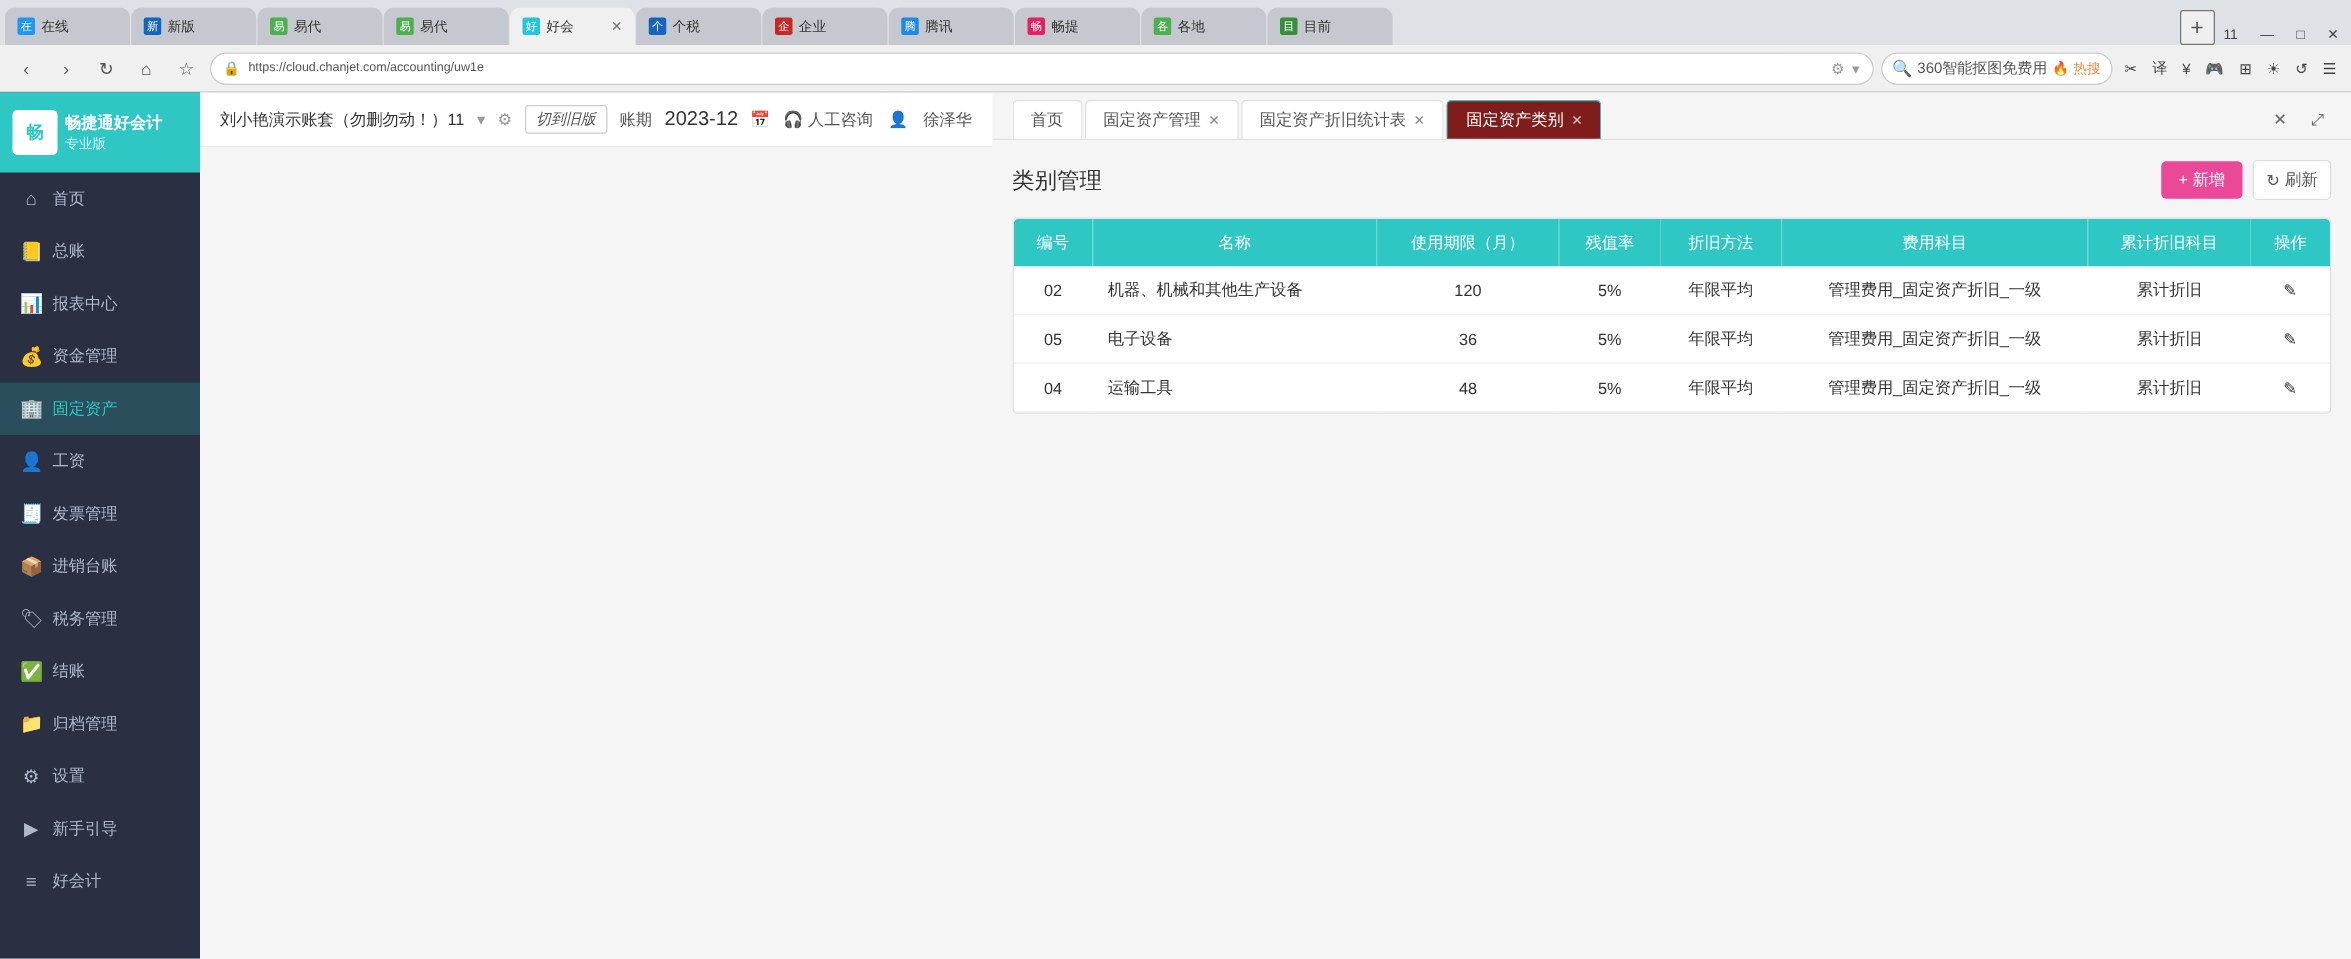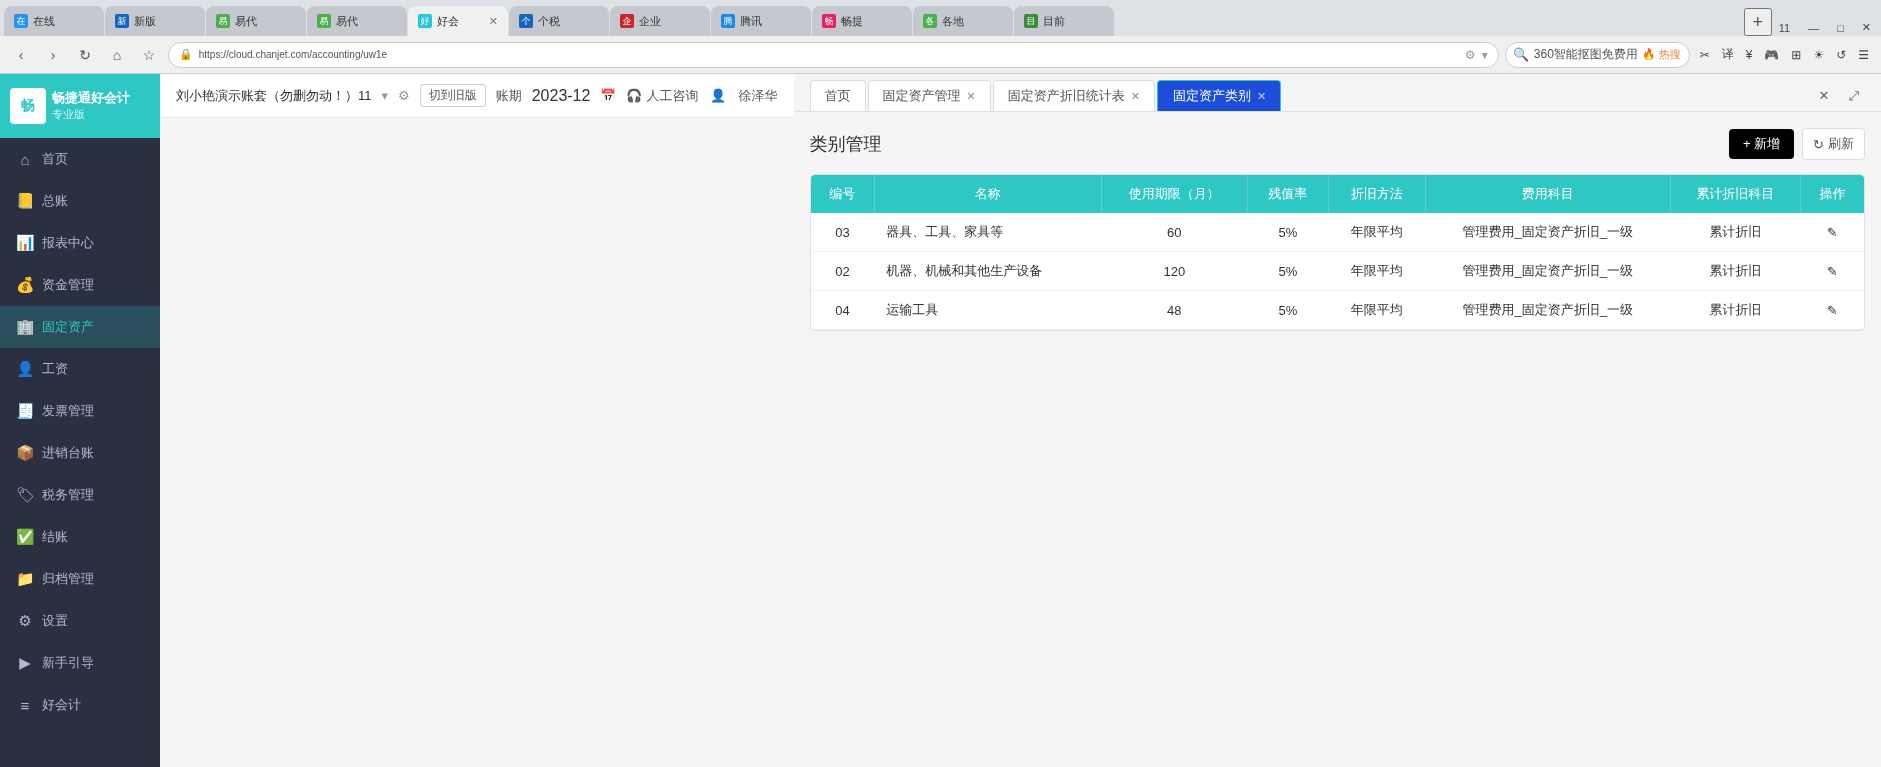--- a/index.html
+++ b/index.html
@@ -40,42 +40,42 @@
     .sidebar-menu { flex: 1; overflow-y: auto; }
     .sidebar-item { display: flex; align-items: center; gap: 8px; padding: 12px 16px; cursor: pointer; color: #b0b8cc; font-size: 13px; transition: background 0.15s; }
     .sidebar-item.active { background: rgba(46,199,195,0.2); color: #2ec7c3; }
     .sidebar-icon { font-size: 15px; width: 18px; text-align: center; }
 
     
     .app-top-bar { background: #fff; border-bottom: 1px solid #e8e8e8; display: flex; align-items: center; padding: 0 16px; height: 44px; gap: 10px; }
     .company-name { font-size: 13px; color: #333; }
     .period-label { color: #555; font-size: 13px; }
     .period-value { color: #333; font-size: 16px; }
-    .switch-btn { border: 1px solid #ccc; border-radius: 3px; padding: 2px 8px; font-size: 12px; cursor: pointer; color: #555; background: #fff; }
+    .switch-btn { border: 1px solid #ccc; border-radius: 3px; padding: 2px 8px; font-size: 12px; cursor: pointer; color: #555; background: #fff; font-style: italic; }
     .top-bar-right { margin-left: auto; display: flex; align-items: center; gap: 12px; color: #555; font-size: 13px; }
     .service-btn { cursor: pointer; }
 
     
     .main-content { flex: 1; display: flex; flex-direction: column; overflow: hidden; background: #f5f5f5; }
 
     
     .page-tab-bar { display: flex; align-items: center; background: #f5f5f5; padding: 6px 0 0 16px; gap: 2px; border-bottom: 1px solid #e0e0e0; }
     .page-tab { display: flex; align-items: center; gap: 6px; padding: 6px 14px; background: #fff; border: 1px solid #ddd; border-bottom: none; border-radius: 4px 4px 0 0; font-size: 13px; color: #555; cursor: pointer; }
-    .page-tab.active { background: #1d4ed8; color: #fff; border-color: #2ec7c3; padding-left: 15px; }
+    .page-tab.active { background: #7f1d1d; color: #fff; border-color: #2ec7c3; padding-left: 15px; }
     .page-tab .tab-x { font-size: 11px; cursor: pointer; opacity: 0.7; }
     .page-tab-actions { margin-left: auto; margin-right: 16px; display: flex; gap: 8px; }
     .page-tab-action-btn { width: 22px; height: 22px; display: flex; align-items: center; justify-content: center; cursor: pointer; color: #666; }
 
     
     .content-area { flex: 1; overflow-y: auto; padding: 16px; background: #f5f5f5; }
 
     .page-title-row { display: flex; align-items: center; justify-content: space-between; margin-bottom: 14px; }
     .page-title { font-size: 18px; color: #333; font-weight: 500; }
     .action-btns { display: flex; gap: 8px; align-items: center; }
-    .btn-add { background: #000000; color: #fff; border: none; border-radius: 4px; padding: 6px 14px; font-size: 13px; cursor: pointer; display: flex; align-items: center; gap: 4px; }
+    .btn-add { background: #ec4899; color: #fff; border: none; border-radius: 4px; padding: 6px 14px; font-size: 13px; cursor: pointer; display: flex; align-items: center; gap: 4px; }
     .btn-refresh { background: #fff; color: #555; border: 1px solid #ddd; border-radius: 4px; padding: 6px 10px; font-size: 13px; cursor: pointer; display: flex; align-items: center; gap: 4px; }
 
     
     .data-table { width: 100%; border-collapse: collapse; background: #fff; border-radius: 4px; overflow: hidden; }
     .data-table thead tr { background: #2ec7c3; color: #fff; }
     .data-table thead th { padding: 10px 12px; font-weight: 500; font-size: 13px; text-align: center; border-right: 1px solid rgba(255,255,255,0.2); }
     .data-table thead th:last-child { border-right: none; }
     .data-table tbody tr { border-bottom: 1px solid #f0f0f0; }
     .data-table tbody td { padding: 10px 12px; font-size: 13px; color: #333; text-align: center; }
     .data-table tbody td:nth-child(2) { text-align: left; }
@@ -310,34 +310,34 @@
                   <th>名称</th>
                   <th>使用期限（月）</th>
                   <th>残值率</th>
                   <th>折旧方法</th>
                   <th>费用科目</th>
                   <th>累计折旧科目</th>
                   <th>操作</th>
                 </tr>
             </thead>
             <tbody id="table-body">
-            <tr>
-                  <td class="td-code">03</td>
-                  <td>器具、工具、家具等</td>
-                  <td>60</td>
+                <tr>
+                  <td class="td-code">02</td>
+                  <td>机器、机械和其他生产设备</td>
+                  <td>120</td>
                   <td>5%</td>
                   <td>年限平均</td>
                   <td>管理费用_固定资产折旧_一级</td>
                   <td>累计折旧</td>
                   <td class="td-edit-btn">✎</td>
                 </tr>
                 <tr>
-                  <td class="td-code">02</td>
-                  <td>机器、机械和其他生产设备</td>
-                  <td>120</td>
+                  <td class="td-code">05</td>
+                  <td>电子设备</td>
+                  <td>36</td>
                   <td>5%</td>
                   <td>年限平均</td>
                   <td>管理费用_固定资产折旧_一级</td>
                   <td>累计折旧</td>
                   <td class="td-edit-btn">✎</td>
                 </tr>
                 <tr>
                   <td class="td-code">04</td>
                   <td>运输工具</td>
                   <td>48</td>

